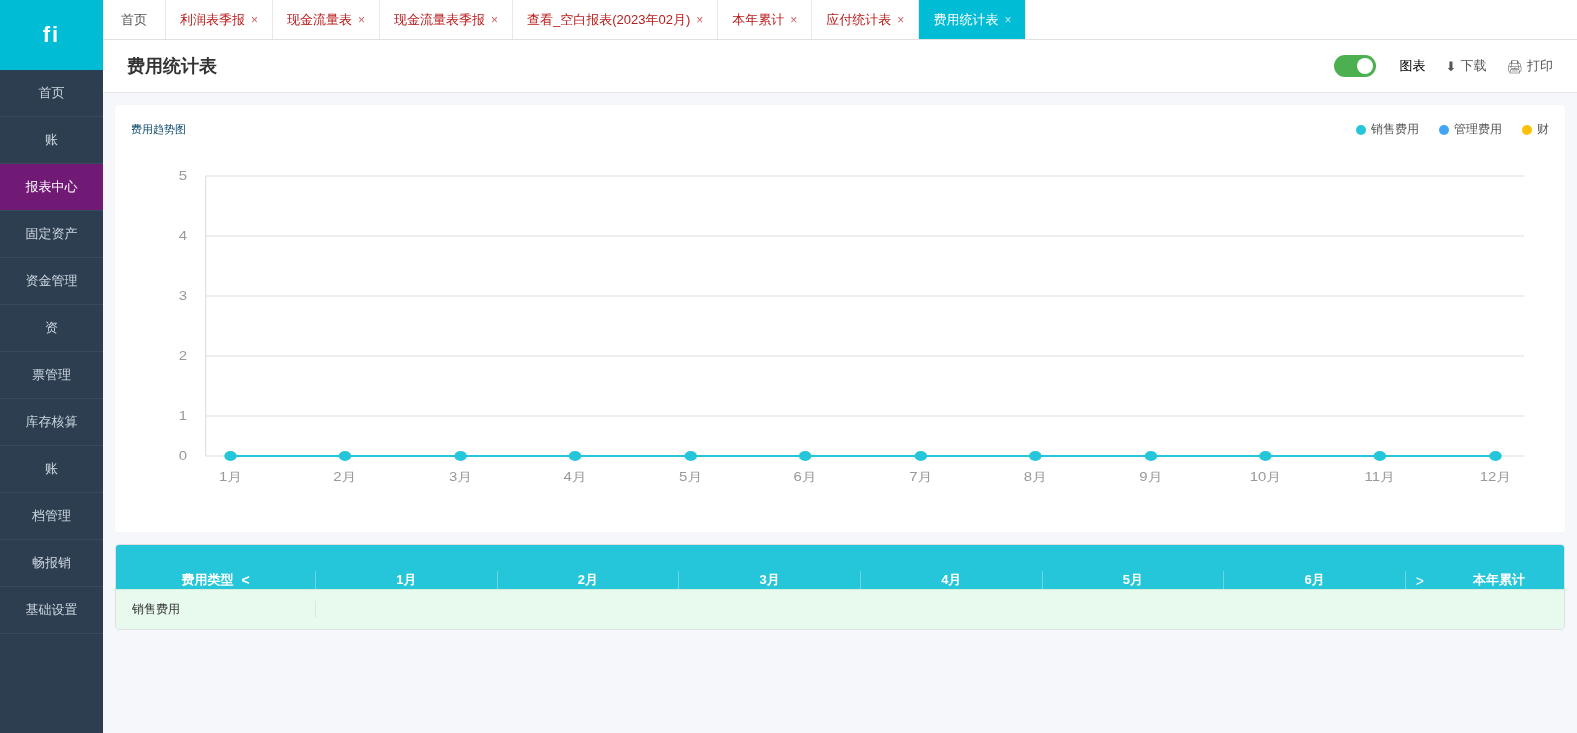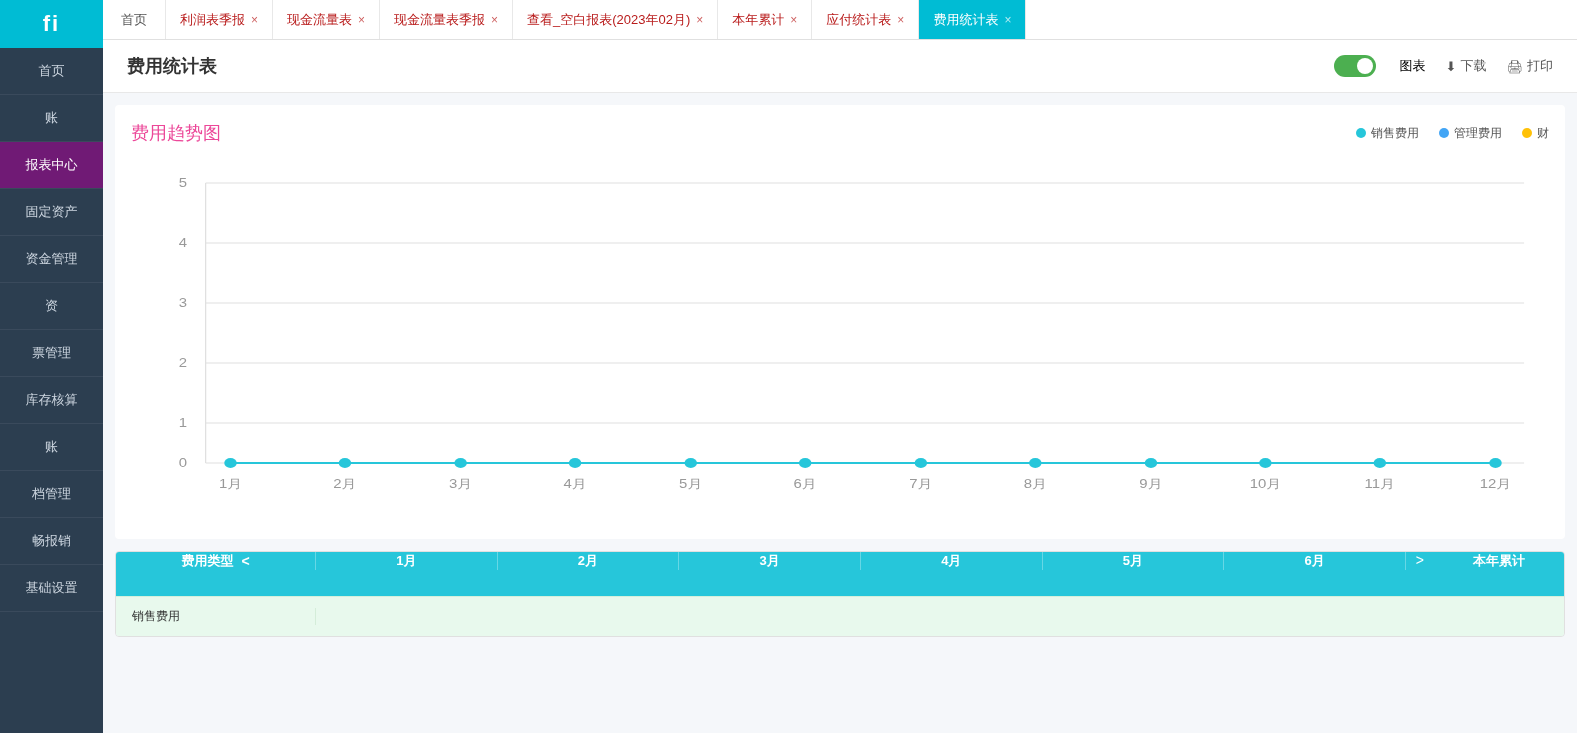--- a/index.html
+++ b/index.html
@@ -10,21 +10,21 @@
       width: 103px;
       background: #2c3e50;
       display: flex;
       flex-direction: column;
       flex-shrink: 0;
       height: 100%;
       overflow: hidden;
     }
     .sidebar-logo {
       background: #00bcd4;
-      height: 48px;
+      height: 70px;
       display: flex;
       align-items: center;
       justify-content: center;
       font-size: 22px;
       font-weight: bold;
       color: white;
       letter-spacing: 2px;
     }
     .sidebar-item {
       color: #cdd6e0;
@@ -151,22 +151,22 @@
       padding: 16px;
       border-radius: 4px;
     }
     .chart-header {
       display: flex;
       align-items: center;
       justify-content: space-between;
       margin-bottom: 8px;
     }
     .chart-title {
-      font-size: 18px;
-      color: #ec4899;
+      font-size: 11px;
+      color: #0c4a6e;
     }
     .legend {
       display: flex;
       gap: 20px;
       align-items: center;
     }
     .legend-item {
       display: flex;
       align-items: center;
       gap: 5px;
@@ -188,21 +188,21 @@
     
     .table-section {
       margin: 0 12px 12px 12px;
       border-radius: 4px;
       overflow: hidden;
       border: 1px solid #e0e0e0;
     }
     .table-header-row {
       background: #26c6da;
       display: flex;
-      align-items: flex-start;
+      align-items: flex-end;
       height: 44px;
     }
     .th-cell {
       color: white;
       font-size: 13px;
       font-weight: bold;
       text-align: center;
       padding: 0 8px;
       display: flex;
       align-items: center;

